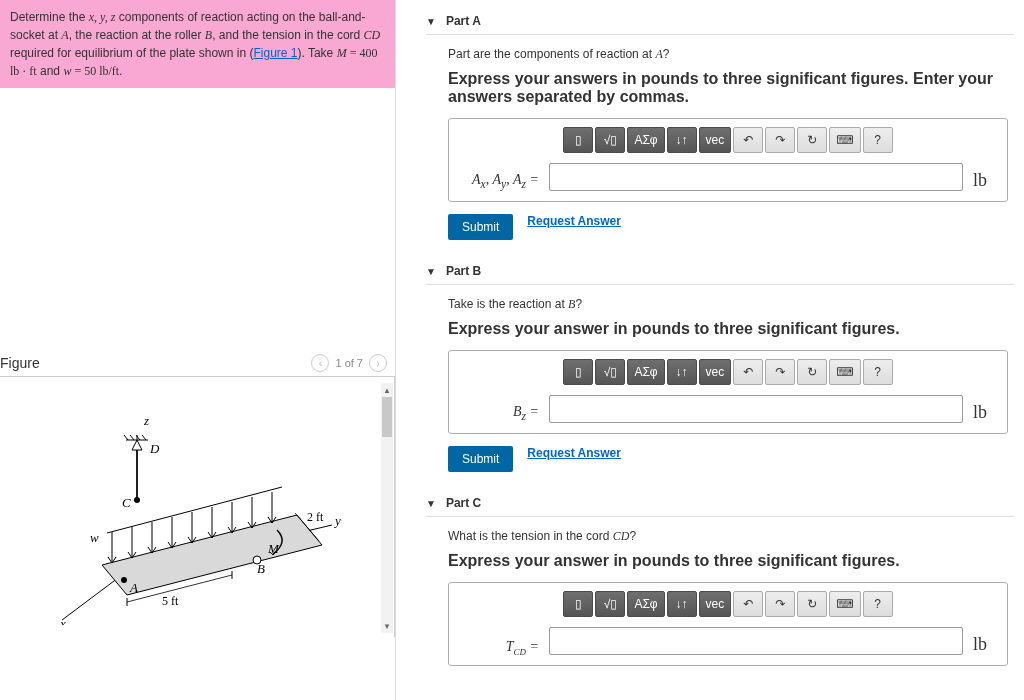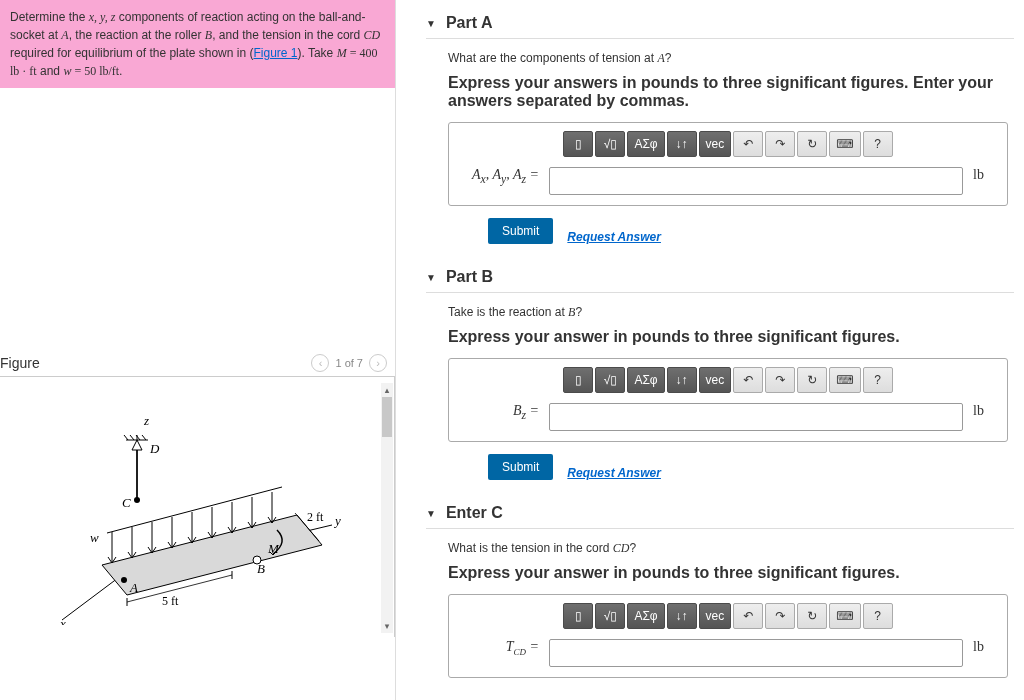--- a/index.html
+++ b/index.html
@@ -15,36 +15,36 @@
   .fignav { margin-left: auto; display: flex; align-items: center; gap: 6px; font-size: 11px; color: #888; }
   .chev { width: 18px; height: 18px; border: 1px solid #ccc; border-radius: 50%; display: flex; align-items: center; justify-content: center; font-size: 11px; color: #bbb; }
   .figure-img { height: 260px; border-right: 1px solid #ccc; position: relative; padding: 8px; }
   .scrollbar-fake { position: absolute; right: 1px; top: 6px; width: 12px; height: 96%; background: #f2f2f2; }
   .scrollbar-fake .sb-up, .scrollbar-fake .sb-down { height: 14px; display:flex; align-items:center; justify-content:center; font-size:9px; color:#666; }
   .scrollbar-fake .sb-thumb { position:absolute; top:14px; left:1px; width:10px; height:40px; background:#c8c8c8; }
   svg.fig { display:block; margin: 10px auto 0 auto; }
 
   .part-header { display:flex; align-items:center; gap:10px; padding: 6px 0 6px 0; border-bottom:1px solid #ddd; margin-top:8px; }
   .part-header .tri { font-size: 10px; color:#333; }
-  .part-header h4 { font-size: 16px; font-weight: bold; }
+  .part-header h4 { font-size: 12px; font-weight: bold; }
   .part-body { padding: 12px 0 10px 22px; }
   .q-line { font-size: 12px; margin-bottom: 8px; }
   .instr { font-size: 16px; font-weight: bold; margin-bottom: 12px; }
   .input-panel { border: 1px solid #aaa; border-radius: 3px; padding: 8px 10px 10px 10px; width: 560px; max-width: 100%; }
   .toolbar { display:flex; gap:2px; justify-content:center; align-items:center; margin-bottom: 10px; }
   .tb-btn { height: 26px; min-width: 30px; padding: 0 6px; display:flex; align-items:center; justify-content:center; border:1px solid #4b4b4b; background: linear-gradient(#6f6f6f,#555); color:#fff; font-size:12px; border-radius:2px; }
   .tb-btn.pale { background: linear-gradient(#eee,#ddd); color:#333; border-color:#aaa; }
   .tb-btn.wide { min-width: 36px; }
-  .answer-row { display:flex; align-items:flex-start; gap:10px; }
+  .answer-row { display:flex; align-items:flex-end; gap:10px; }
   .var-label { font-family:"Times New Roman", serif; font-style: italic; font-size: 14px; text-align:right; min-width:80px; }
   .text-input { flex:1; height:28px; border:1px solid #999; border-radius:2px; background:#fff; }
-  .unit { font-family:"Times New Roman", serif; font-size:14px; min-width:24px; }
-  .submit-row { margin-top: 12px; display:flex; align-items:flex-end; gap:14px;margin-left:40px; }
+  .unit { font-family:"Times New Roman", serif; font-size:18px; min-width:24px; }
+  .submit-row { margin-top: 12px; display:flex; align-items:flex-start; gap:14px; }
   .submit-btn { background:#0066a4; color:#fff; border:none; padding:6px 14px; font-size:12px; border-radius:2px; }
-  .req-link { color:#0066cc; text-decoration:underline; font-size:12px; font-weight:bold;font-style:italic; }
+  .req-link { color:#0066cc; text-decoration:underline; font-size:12px; font-weight:bold; }
   .ic-sub { font-size: 9px; position: relative; top: 4px; }
 </style>
 </head>
 <body>
 
 <div class="left-col">
   <div class="problem-box">
     <span>Determine the </span><span class="mathit">x, y, z</span><span> components of reaction acting on the ball-and-socket at </span><span class="mathit">A</span><span>, the reaction at the roller </span><span class="mathit">B</span><span>, and the tension in the cord </span><span class="mathit">CD</span><span> required for equilibrium of the plate shown in (</span><a href="#">Figure 1</a><span>). Take </span><span class="mathit">M</span><span class="mathrm"> = 400 lb · ft</span><span> and </span><span class="mathit">w</span><span class="mathrm"> = 50 lb/ft.</span>
   </div>
 
@@ -131,21 +131,21 @@
 </div>
 
 <div class="right-col">
 
   <div class="part-header">
     <span class="tri">▼</span>
     <h4>Part A</h4>
   </div>
   <div class="part-body">
     <div class="q-line">
-      <span>What are the components of tension at </span><span class="mathit">A</span><span>?</span>
+      <span>Part are the components of reaction at </span><span class="mathit">A</span><span>?</span>
     </div>
     <div class="instr">Express your answers in pounds to three significant figures. Enter your answers separated by commas.</div>
     <div class="input-panel">
       <div class="toolbar">
         <div class="tb-btn">
             <span>▯</span>
           </div>
         <div class="tb-btn">
             <span>√▯</span>
           </div>
@@ -235,21 +235,21 @@
       </div>
     </div>
     <div class="submit-row">
       <button class="submit-btn">Submit</button>
       <a href="#" class="req-link">Request Answer</a>
     </div>
   </div>
 
   <div class="part-header">
     <span class="tri">▼</span>
-    <h4>Enter C</h4>
+    <h4>Part C</h4>
   </div>
   <div class="part-body">
     <div class="q-line">
       <span>What is the tension in the cord </span><span class="mathit">CD</span><span>?</span>
     </div>
     <div class="instr">Express your answer in pounds to three significant figures.</div>
     <div class="input-panel">
       <div class="toolbar">
         <div class="tb-btn">
             <span>▯</span>

